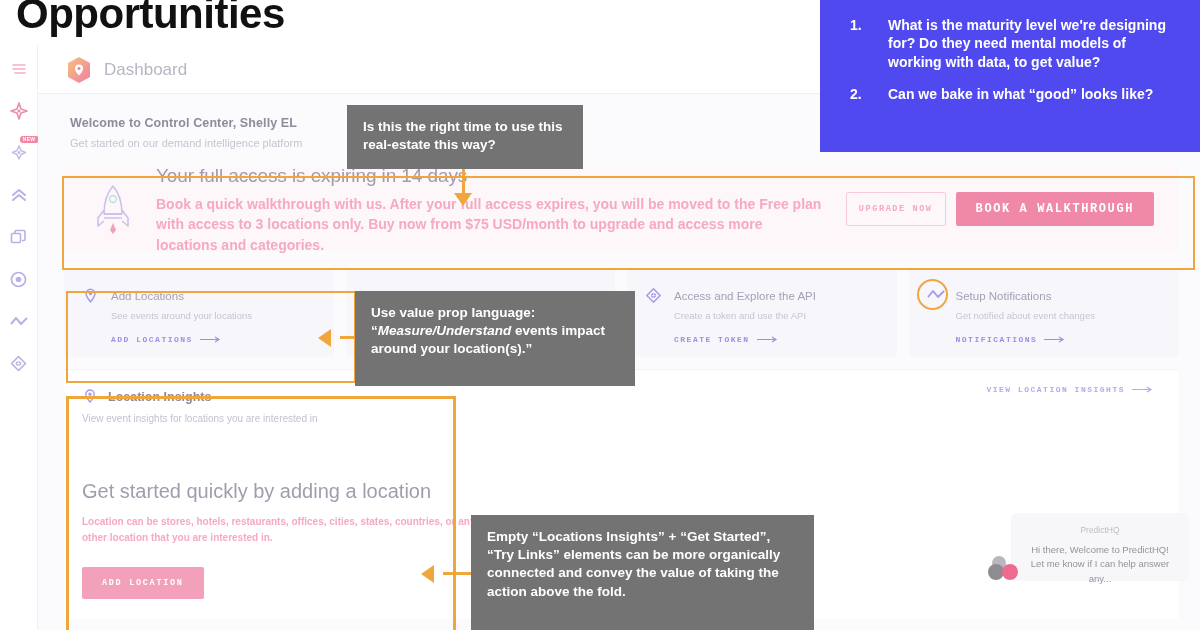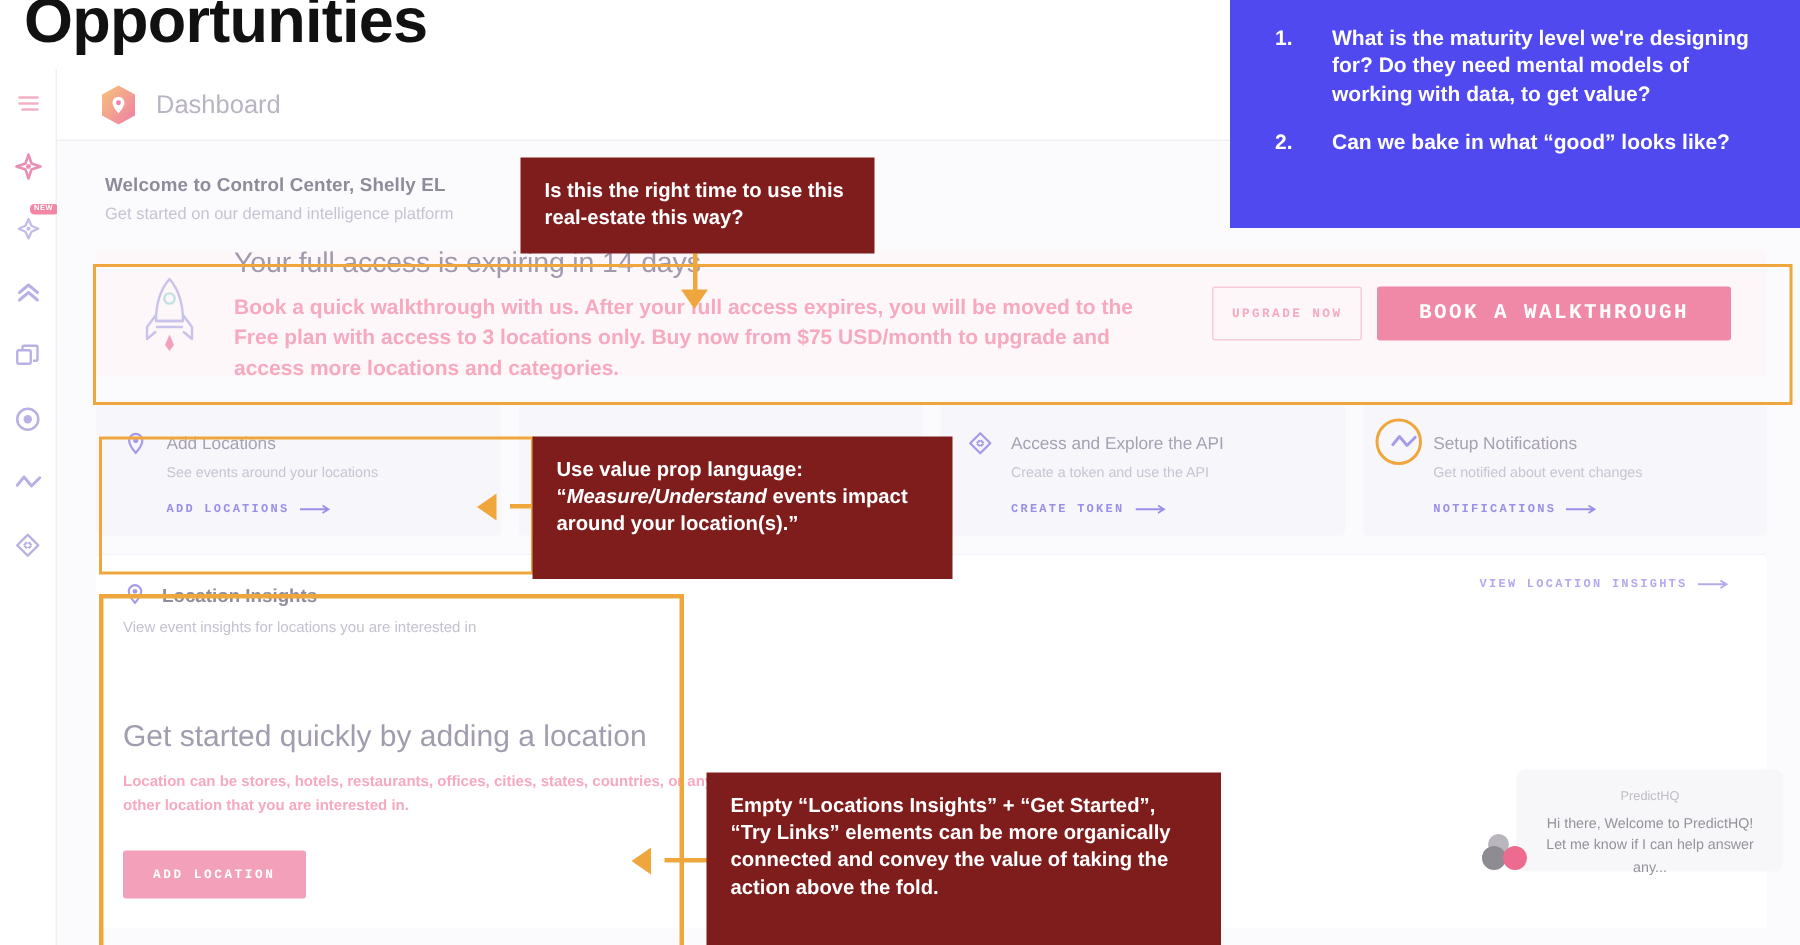--- a/index.html
+++ b/index.html
@@ -106,22 +106,22 @@
   }
   .banner-btns { display: flex; gap: 10px; flex: none; }
   .btn-ghost {
     border: 1px solid #F7CBD8; color: #F6A9BF; background: transparent;
     font-size: 8.5px; letter-spacing: 1.6px; font-weight: bold;
     padding: 9px 12px; border-radius: 2px;
     font-family: "Liberation Mono", monospace;
   }
   .btn-solid {
     border: none; color: #ffffff; background: #F089A8;
-    font-size: 14px; letter-spacing: 1.6px; font-weight: bold;
-    padding: 10px 28px; border-radius: 2px;
+    font-size: 12px; letter-spacing: 1.6px; font-weight: bold;
+    padding: 10px 20px; border-radius: 2px;
     font-family: "Liberation Mono", monospace;
   }
 
   
   .cards {
     display: flex; gap: 12px;
     margin: 18px 22px 0 26px;
   }
   .card {
     flex: 1; background: #f7f6fb;
@@ -188,21 +188,21 @@
     background: #f7f7f9; border-radius: 6px;
     padding: 12px 14px;
   }
   .chat-name { font-size: 8.5px; color: #bdbdc4; }
   .chat-msg { font-size: 9.5px; color: #93939c; line-height: 1.5; margin-top: 8px; }
   .chat-av { position: absolute; left: 8px; top: 48px; }
 
   
   .anno {
     position: absolute; z-index: 30;
-    background: #7f1d1d; color: #ffffff;
+    background: #737373; color: #ffffff;
     font-weight: bold; font-size: 13.5px; line-height: 1.35;
     padding: 13px 16px;
   }
   .anno i { font-style: italic; }
   .anno-blue {
     position: absolute; z-index: 30;
     background: #5149F0; color: #ffffff;
     padding: 16px 18px 18px 30px;
   }
   .anno-blue ol { list-style: none; }

